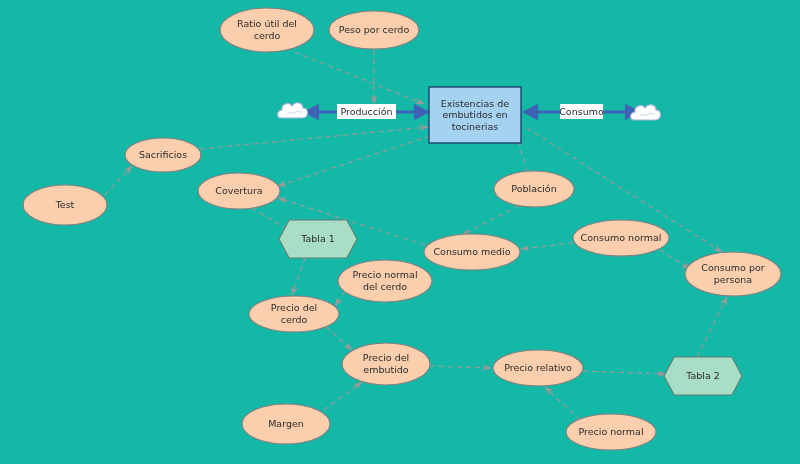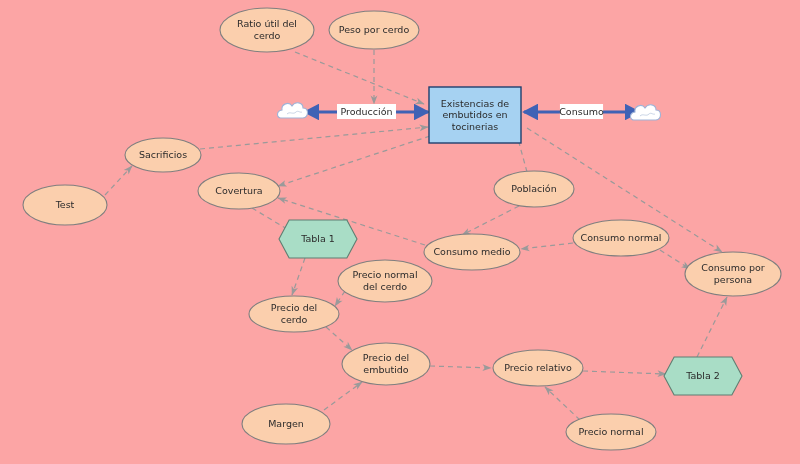--- a/index.html
+++ b/index.html
@@ -7,21 +7,21 @@
     padding: 0;
     background: #ffffff;
   }
   body {
     font-family: "DejaVu Sans", sans-serif;
   }
   #canvas-wrap {
     position: relative;
     width: 800px;
     height: 464px;
-    background: #fca5a5;
+    background: #14b8a6;
     overflow: hidden;
   }
   svg#diagram {
     display: block;
     width: 800px;
     height: 464px;
   }
   .node-label {
     font-family: "DejaVu Sans", sans-serif;
     font-size: 9.5px;

